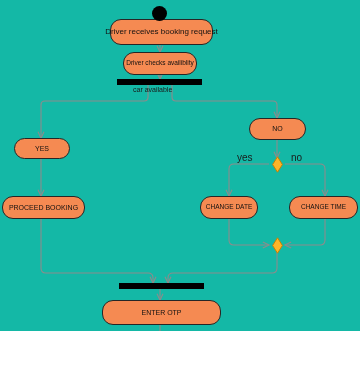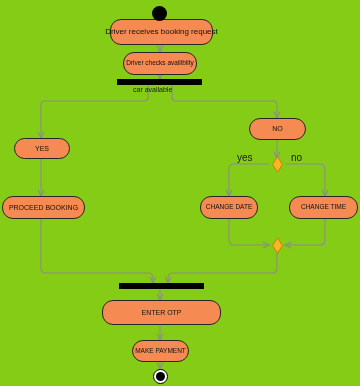--- a/index.html
+++ b/index.html
@@ -7,22 +7,22 @@
     margin: 0;
     padding: 0;
     background: #ffffff;
   }
   body {
     font-family: "Liberation Sans", sans-serif;
   }
   #canvas {
     position: relative;
     width: 360px;
-    height: 386px;
-    background: #84cc16;
+    height: 331px;
+    background: #14b8a6;
     overflow: hidden;
     text-decoration: underline;
   }
   #edges {
     position: absolute;
     left: 0;
     top: 0;
     width: 360px;
     height: 386px;
   }

